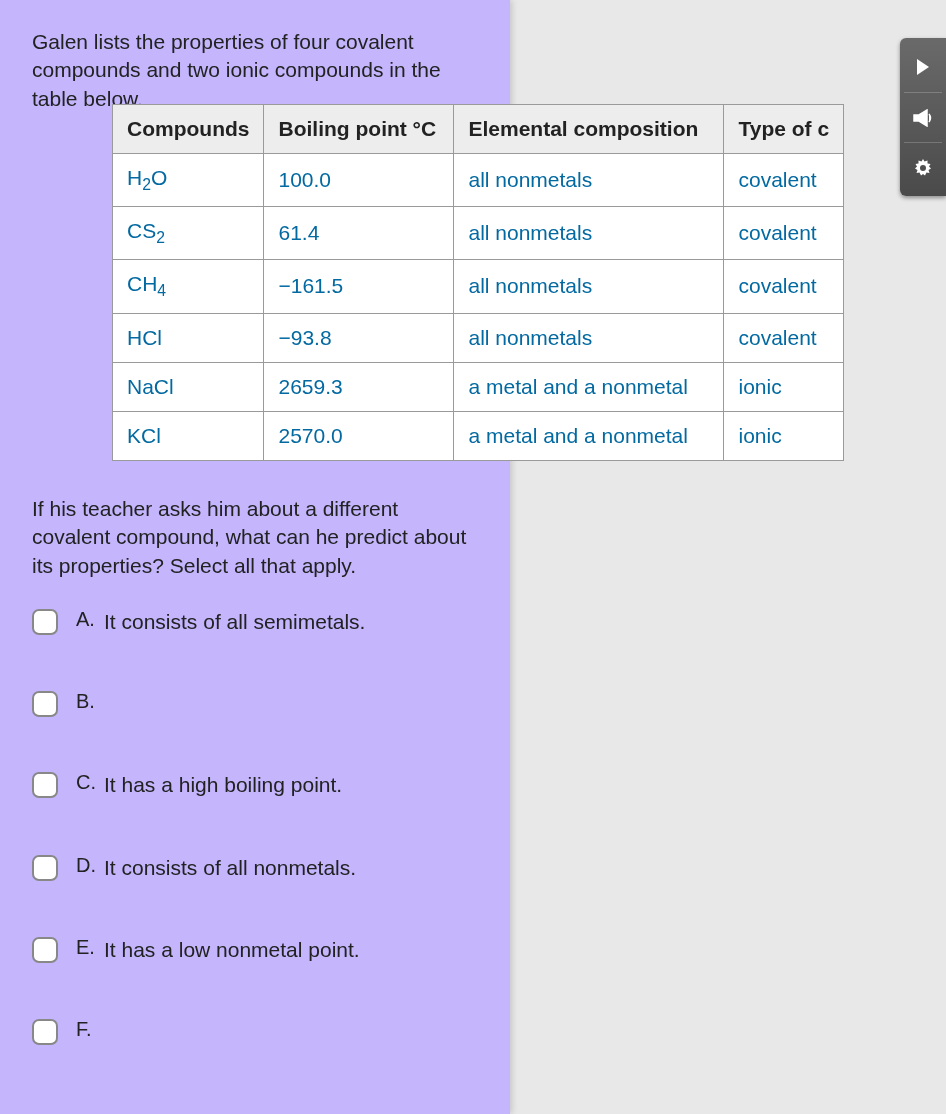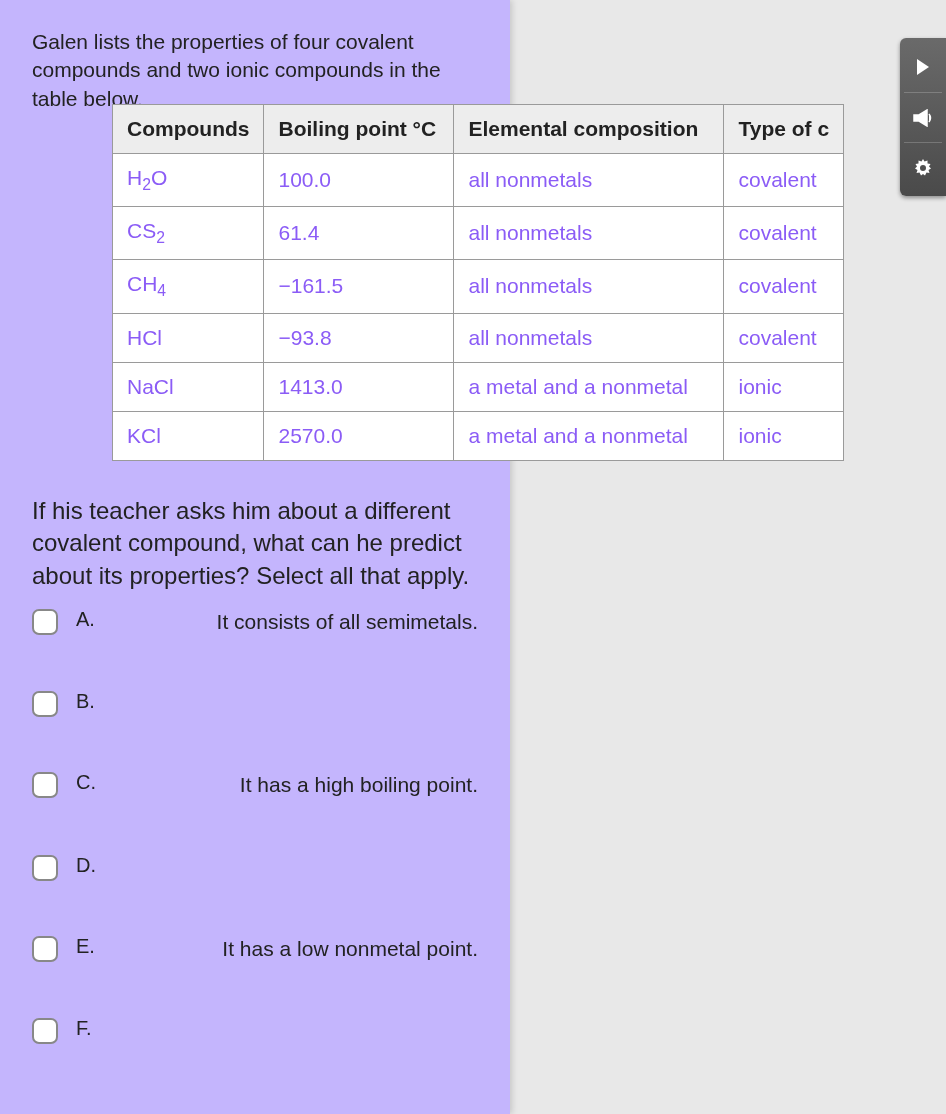--- a/index.html
+++ b/index.html
@@ -42,34 +42,34 @@
     background: #ededed;
     font-weight: bold;
     text-align: left;
     padding: 12px 14px;
     border: 1px solid #9a9a9a;
     color: #222;
   }
   .data-table td {
     padding: 12px 14px;
     border: 1px solid #9a9a9a;
-    color: #8b5cf6;
+    color: #0369a1;
     background: #fff;
   }
   .data-table th:nth-child(1), .data-table td:nth-child(1) { width: 150px; }
   .data-table th:nth-child(2), .data-table td:nth-child(2) { width: 190px; }
   .data-table th:nth-child(3), .data-table td:nth-child(3) { width: 270px; }
   .data-table th:nth-child(4), .data-table td:nth-child(4) { width: 110px; white-space: nowrap; }
   sub { font-size: 0.75em; }
   .question-text {
     position: absolute;
     top: 495px;
     left: 32px;
     right: 32px;
-    font-size: 24px;
+    font-size: 21px;
     color: #222;
     line-height: 1.35;
   }
   .options {
     position: absolute;
     top: 608px;
     left: 32px;
     right: 32px;
   }
   .option-row {
@@ -90,21 +90,20 @@
     background: #fff;
   }
   .opt-letter {
     width: 28px;
     flex-shrink: 0;
     font-size: 20px;
   }
   .opt-text {
     flex: 1;
     line-height: 1.35;
-    text-align: right;
   }
   .side-toolbar {
     position: absolute;
     right: 0;
     top: 38px;
     width: 46px;
     background: linear-gradient(to bottom, #6a6a6a, #4a4a4a);
     border-radius: 6px 0 0 6px;
     display: flex;
     flex-direction: column;
@@ -144,20 +143,21 @@
         <div class="opt-letter">B.</div>
       </div>
       <div class="option-row">
         <div class="checkbox"></div>
         <div class="opt-letter">C.</div>
         <div class="opt-text">It has a high boiling point.</div>
       </div>
       <div class="option-row">
         <div class="checkbox"></div>
         <div class="opt-letter">D.</div>
+        <div class="opt-text">It consists of all nonmetals.</div>
       </div>
       <div class="option-row">
         <div class="checkbox"></div>
         <div class="opt-letter">E.</div>
         <div class="opt-text">It has a low nonmetal point.</div>
       </div>
       <div class="option-row">
         <div class="checkbox"></div>
         <div class="opt-letter">F.</div>
       </div>
@@ -193,21 +193,21 @@
         <td>covalent</td>
       </tr>
       <tr>
         <td>HCl</td>
         <td>−93.8</td>
         <td>all nonmetals</td>
         <td>covalent</td>
       </tr>
       <tr>
         <td>NaCl</td>
-        <td>1413.0</td>
+        <td>2659.3</td>
         <td>a metal and a nonmetal</td>
         <td>ionic</td>
       </tr>
       <tr>
         <td>KCl</td>
         <td>2570.0</td>
         <td>a metal and a nonmetal</td>
         <td>ionic</td>
       </tr>
     </tbody>

